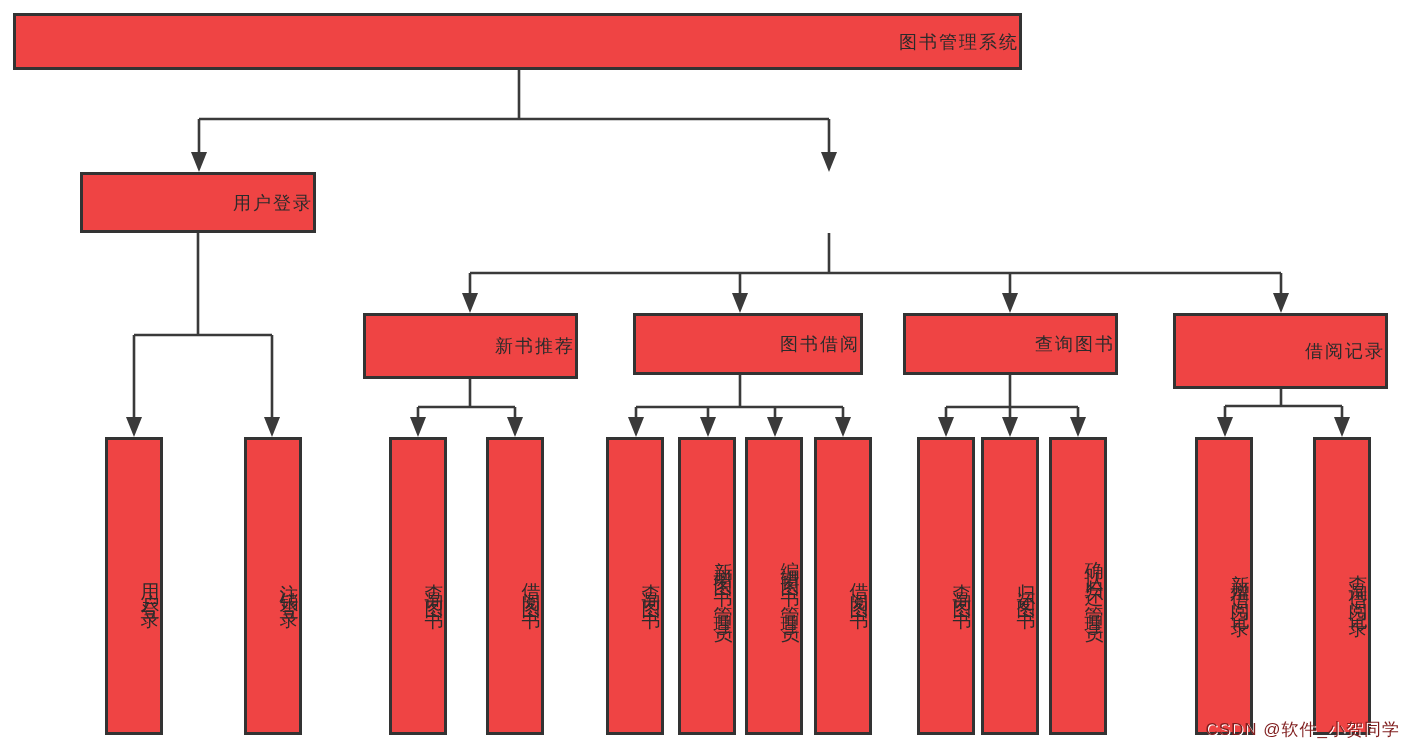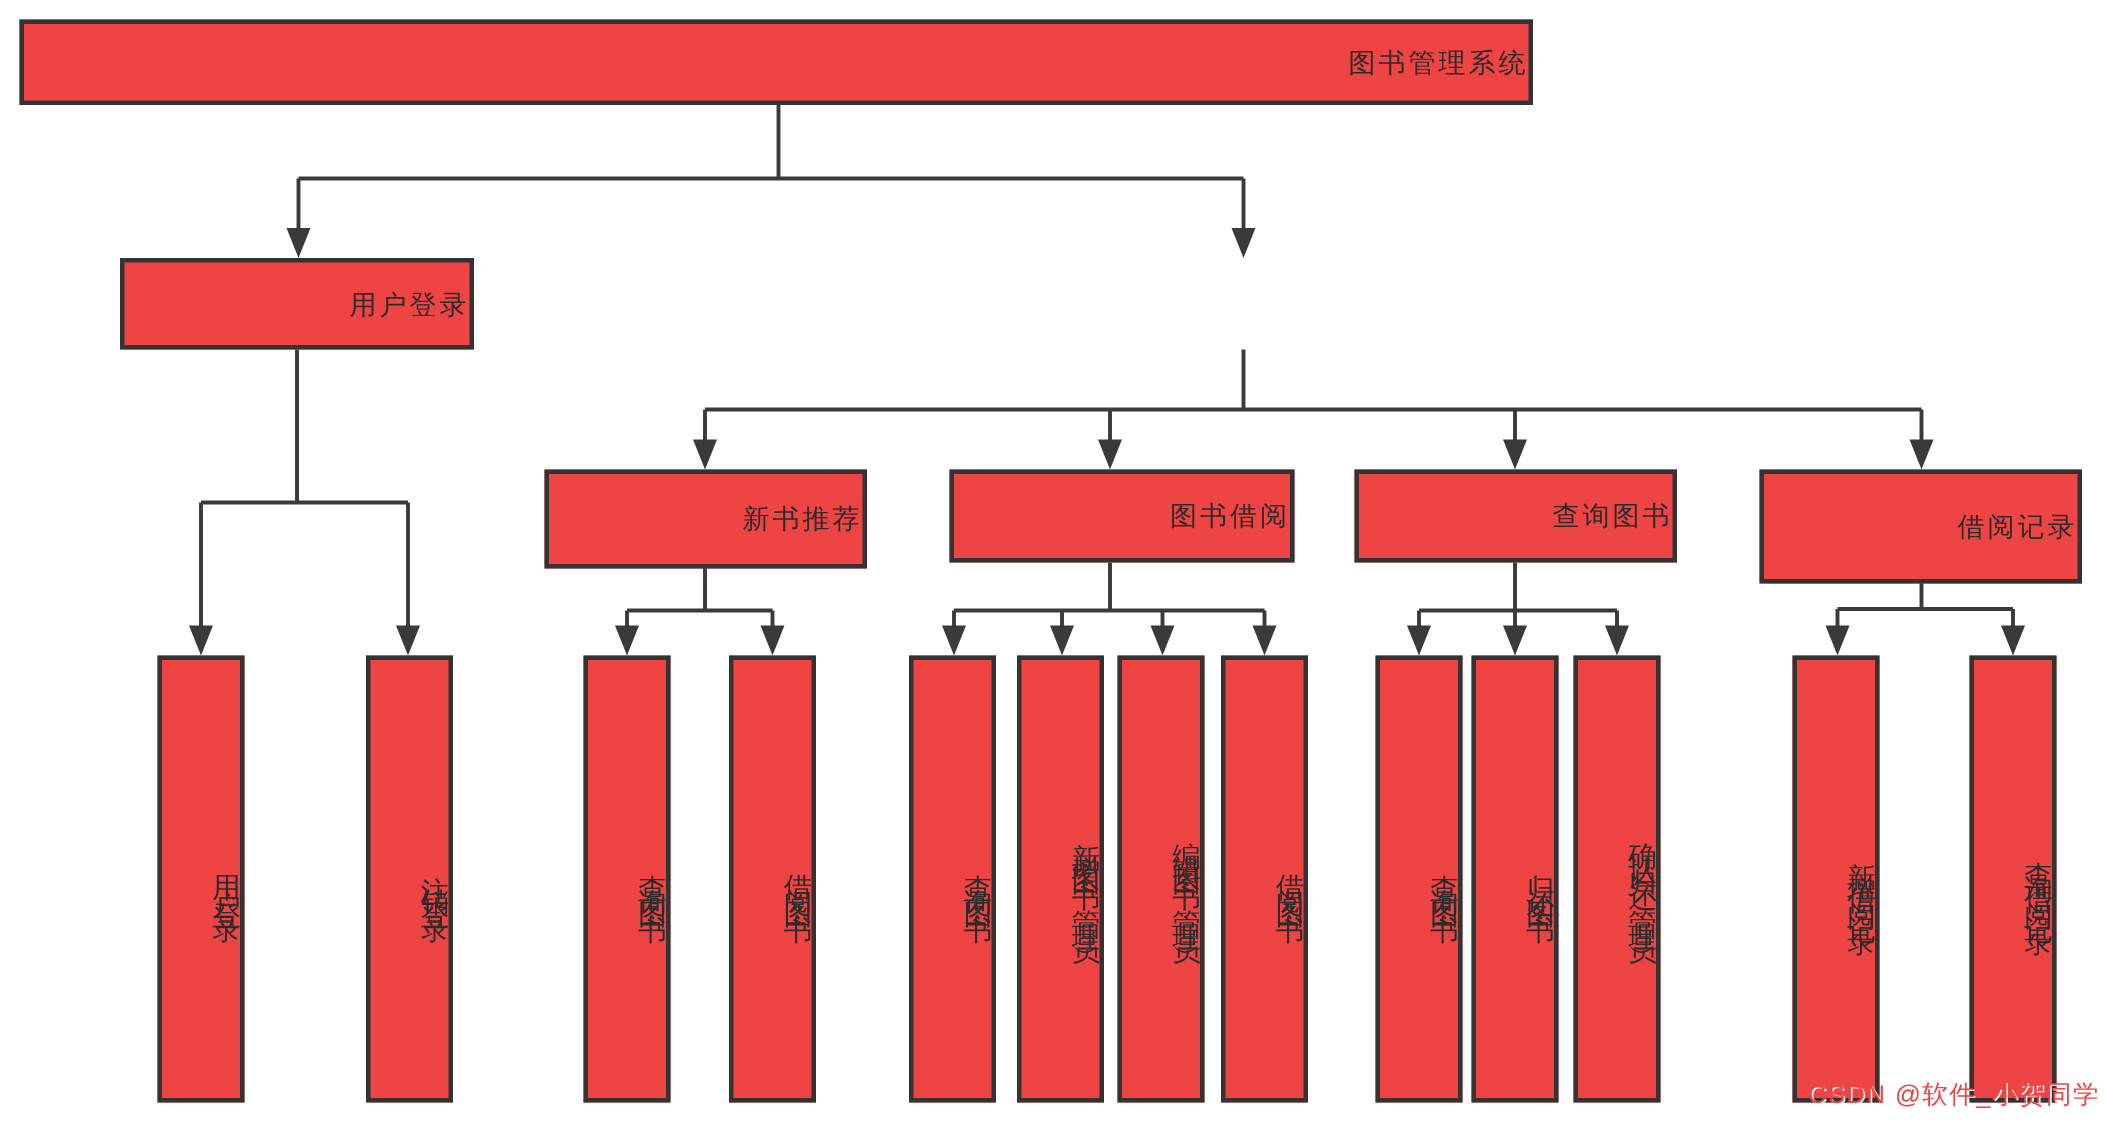--- a/index.html
+++ b/index.html
@@ -35,21 +35,21 @@
     letter-spacing:9px;
     line-height:1;
     white-space:nowrap;
   }
   #watermark {
     position:absolute;
     right:5px;
     bottom:6px;
     z-index:3;
     font-size:17px;
-    color:#ef4444;
+    color:#7f1d1d;
     letter-spacing:1px;
     text-shadow:1px 1px 0 #ffffff;
     white-space:nowrap;
   }
 </style>
 </head>
 <body>
 
 <div id="stage">
 

